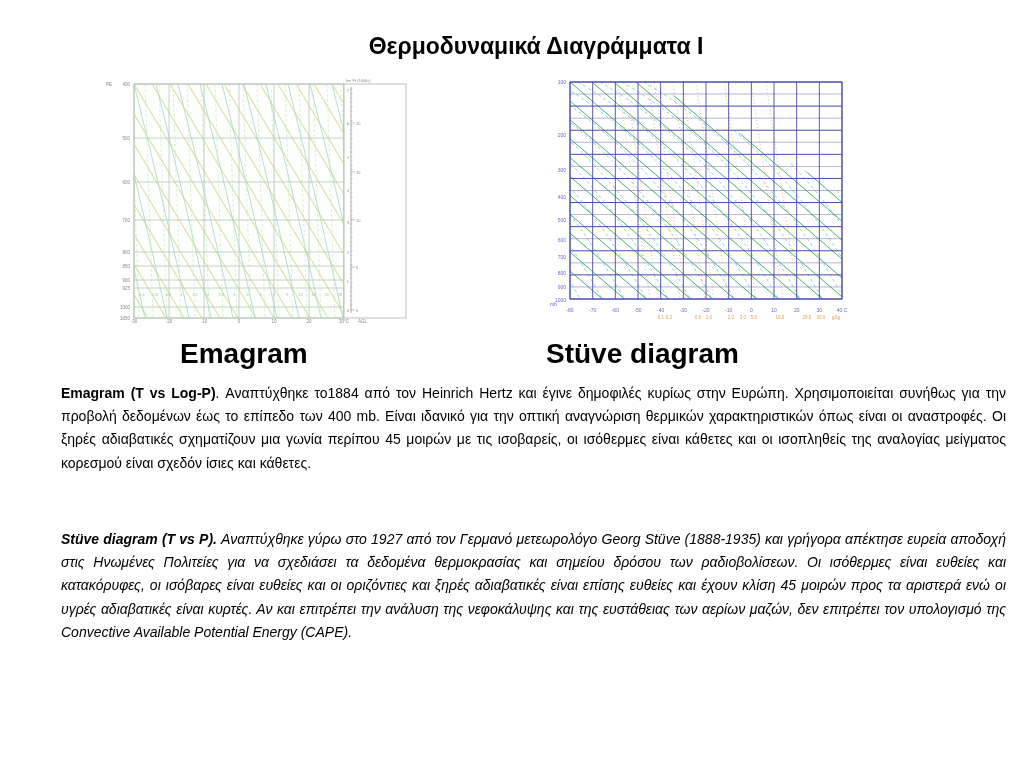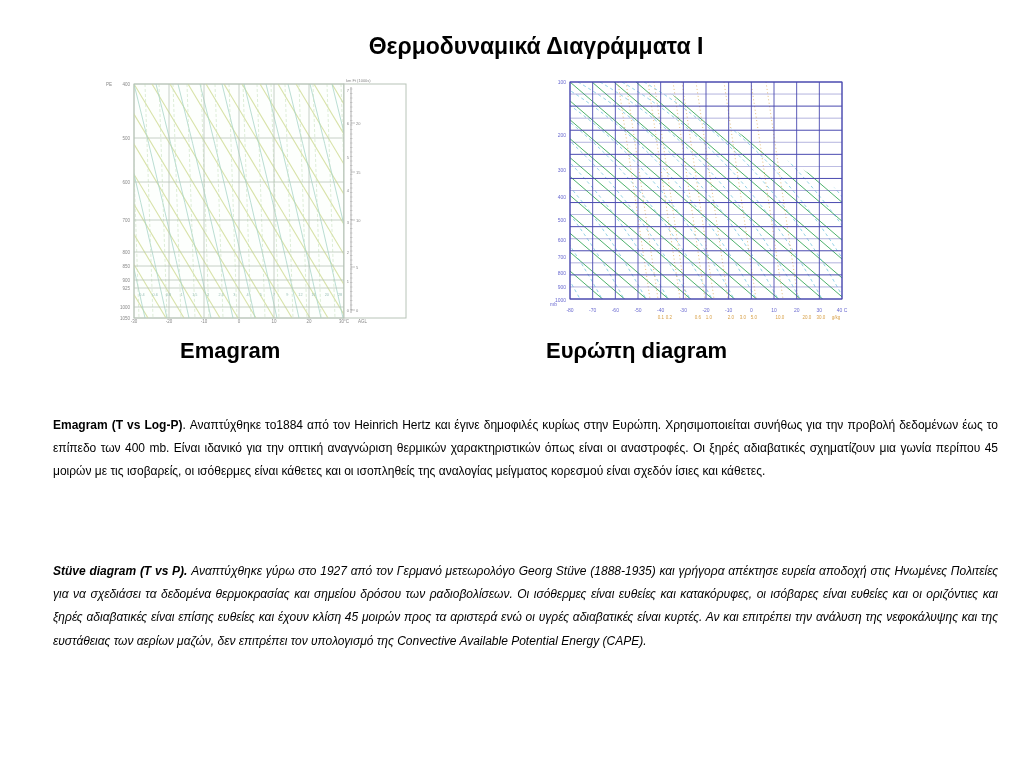--- a/index.html
+++ b/index.html
@@ -1,24 +1,24 @@
 <!DOCTYPE html>
 <html><head>
 <meta charset="utf-8">
 <style>
   html, body { margin: 0; padding: 0; background: #ffffff; }
   body { width: 1024px; height: 768px; position: relative; overflow: hidden; font-family: "Liberation Sans", sans-serif; color: #000; }
   .title { position: absolute; left: 0; top: 33px; width: 1072px; text-align: center; font-size: 23px; font-weight: bold; }
   .figure { position: absolute; }
   .fig-emagram { left: 104px; top: 74px; width: 306px; height: 250px; }
   .fig-stuve { left: 545px; top: 74px; width: 315px; height: 250px; }
-  .caption { position: absolute; top: 338px; font-size: 22px; font-weight: bold; }
+  .caption { position: absolute; top: 338px; font-size: 28px; font-weight: bold; }
   .cap-emagram { left: 180px; }
   .cap-stuve { left: 546px; }
-  .para { position: absolute; left: 53px; width: 945px; font-size: 12px; line-height: 23.2px; text-align: justify; margin-top: 32px; }
+  .para { position: absolute; left: 61px; width: 945px; font-size: 14px; line-height: 23.2px; text-align: justify; }
   .para-1 { top: 382px; }
   .para-2 { top: 528px; font-style: italic; }
   .para b { font-weight: bold; }
   svg text { font-family: "Liberation Sans", sans-serif; }
 </style>
 </head>
 <body>
 
 <div class="title">Θερμοδυναμικά  Διαγράμματα Ι</div>
 
@@ -384,17 +384,17 @@
       <text x="198" y="245" font-size="4.5" fill="#d8a048" text-anchor="middle">3.0</text>
       <text x="209" y="245" font-size="4.5" fill="#d8a048" text-anchor="middle">5.0</text>
       <text x="235" y="245" font-size="4.5" fill="#d8a048" text-anchor="middle">10.0</text>
       <text x="262" y="245" font-size="4.5" fill="#d8a048" text-anchor="middle">20.0</text>
       <text x="276" y="245" font-size="4.5" fill="#d8a048" text-anchor="middle">30.0</text>
       <text x="291" y="245" font-size="4.5" fill="#d8a048" text-anchor="middle">g/kg</text>
     </svg>
 </div>
 
 <div class="caption cap-emagram">Emagram</div>
-<div class="caption cap-stuve">Ευρώπη diagram</div>
+<div class="caption cap-stuve">Stüve diagram</div>
 
 <div class="para para-1"><b>Emagram (T vs Log-P)</b><span>.</span><span>  Αναπτύχθηκε το1884 από τον Heinrich Hertz και έγινε δημοφιλές κυρίως στην Ευρώπη. Χρησιμοποιείται συνήθως για την προβολή δεδομένων έως το επίπεδο των 400 mb. Είναι ιδανικό για την οπτική αναγνώριση θερμικών χαρακτηριστικών όπως είναι οι αναστροφές. Οι ξηρές αδιαβατικές σχηματίζουν μια γωνία περίπου 45 μοιρών με τις ισοβαρείς, οι ισόθερμες είναι κάθετες και οι ισοπληθείς της αναλογίας μείγματος κορεσμού είναι σχεδόν ίσιες και κάθετες.</span></div>
 
 <div class="para para-2"><b>Stüve diagram (T vs P).</b><span> Αναπτύχθηκε γύρω στο 1927 από τον Γερμανό μετεωρολόγο Georg Stüve (1888-1935) και γρήγορα απέκτησε ευρεία αποδοχή στις Ηνωμένες Πολιτείες για να σχεδιάσει τα δεδομένα θερμοκρασίας και σημείου δρόσου των ραδιοβολίσεων. Οι ισόθερμες είναι ευθείες και κατακόρυφες, οι ισόβαρες είναι ευθείες και οι οριζόντιες και ξηρές αδιαβατικές είναι επίσης ευθείες και έχουν κλίση 45 μοιρών προς τα αριστερά ενώ οι υγρές αδιαβατικές είναι κυρτές. Αν και επιτρέπει την ανάλυση της νεφοκάλυψης και της ευστάθειας των αερίων μαζών, δεν επιτρέπει τον υπολογισμό της Convective Available Potential Energy (CAPE).</span></div>
 
 </body></html>

